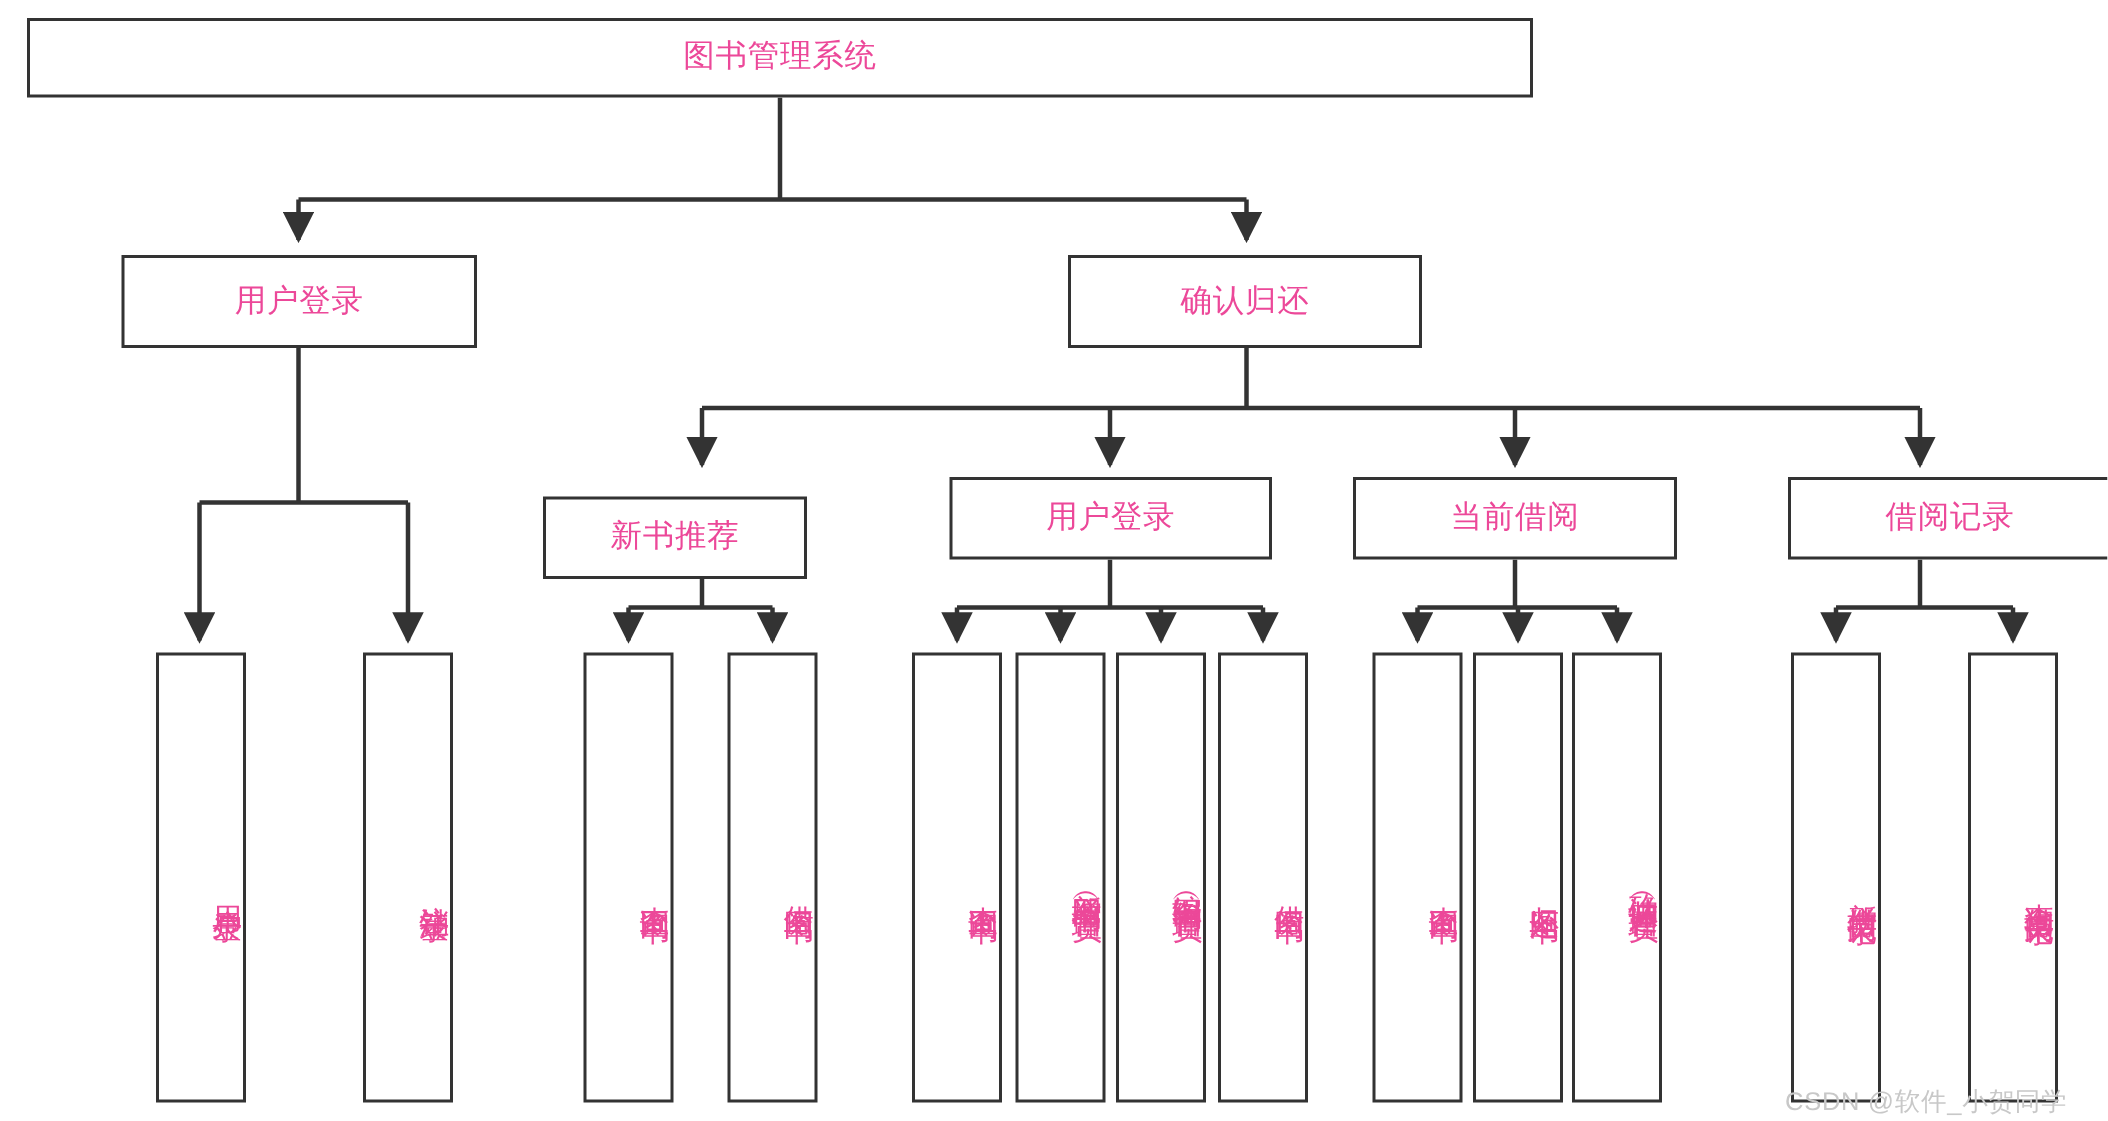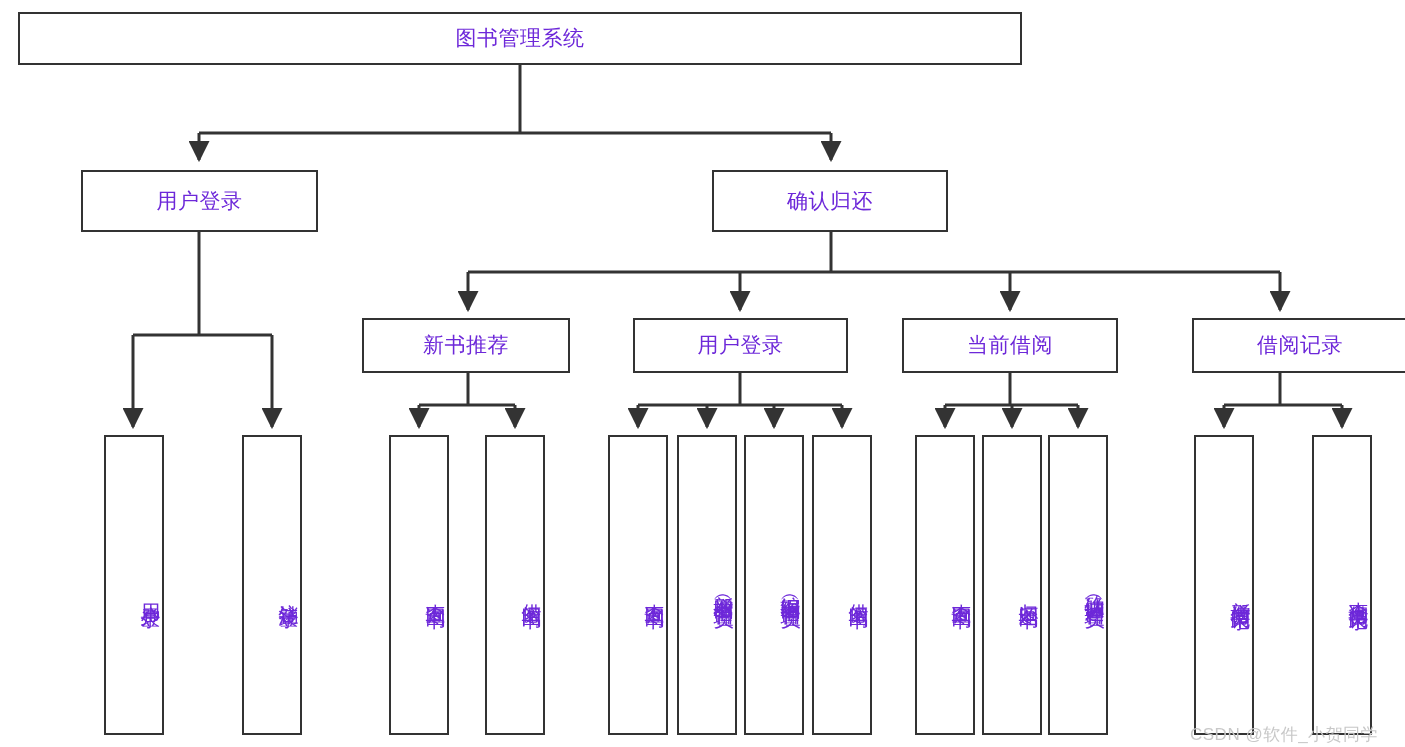--- a/index.html
+++ b/index.html
@@ -27,21 +27,21 @@
     pointer-events: none;
   }
   .node {
     position: absolute;
     box-sizing: border-box;
     background: #ffffff;
     border: 2px solid #333333;
     display: flex;
     align-items: center;
     justify-content: center;
-    color: #6d28d9;
+    color: #ec4899;
   }
   .node.horizontal {
     font-size: 21px;
     line-height: 1.25;
     letter-spacing: 0.5px;
     white-space: nowrap;
   }
   .node.vertical {
     writing-mode: vertical-rl;
     text-orientation: upright;
@@ -123,21 +123,21 @@
     <span>图书管理系统</span>
   </div>
 
   <div class="node horizontal" style="left:81px; top:170px; width:237px; height:62px;">
     <span>用户登录</span>
   </div>
   <div class="node horizontal" style="left:712px; top:170px; width:236px; height:62px;">
     <span>确认归还</span>
   </div>
 
-  <div class="node horizontal" style="left:362px; top:318px; width:208px; height:55px;">
+  <div class="node horizontal" style="left:362px; top:331px; width:176px; height:55px;">
     <span>新书推荐</span>
   </div>
   <div class="node horizontal" style="left:633px; top:318px; width:215px; height:55px;">
     <span>用户登录</span>
   </div>
   <div class="node horizontal" style="left:902px; top:318px; width:216px; height:55px;text-align:center;">
     <span>当前借阅</span>
   </div>
   <div class="node horizontal" style="left:1172px; top:318px; width:216px; height:55px;margin-left:20px;">
     <span>借阅记录</span>

